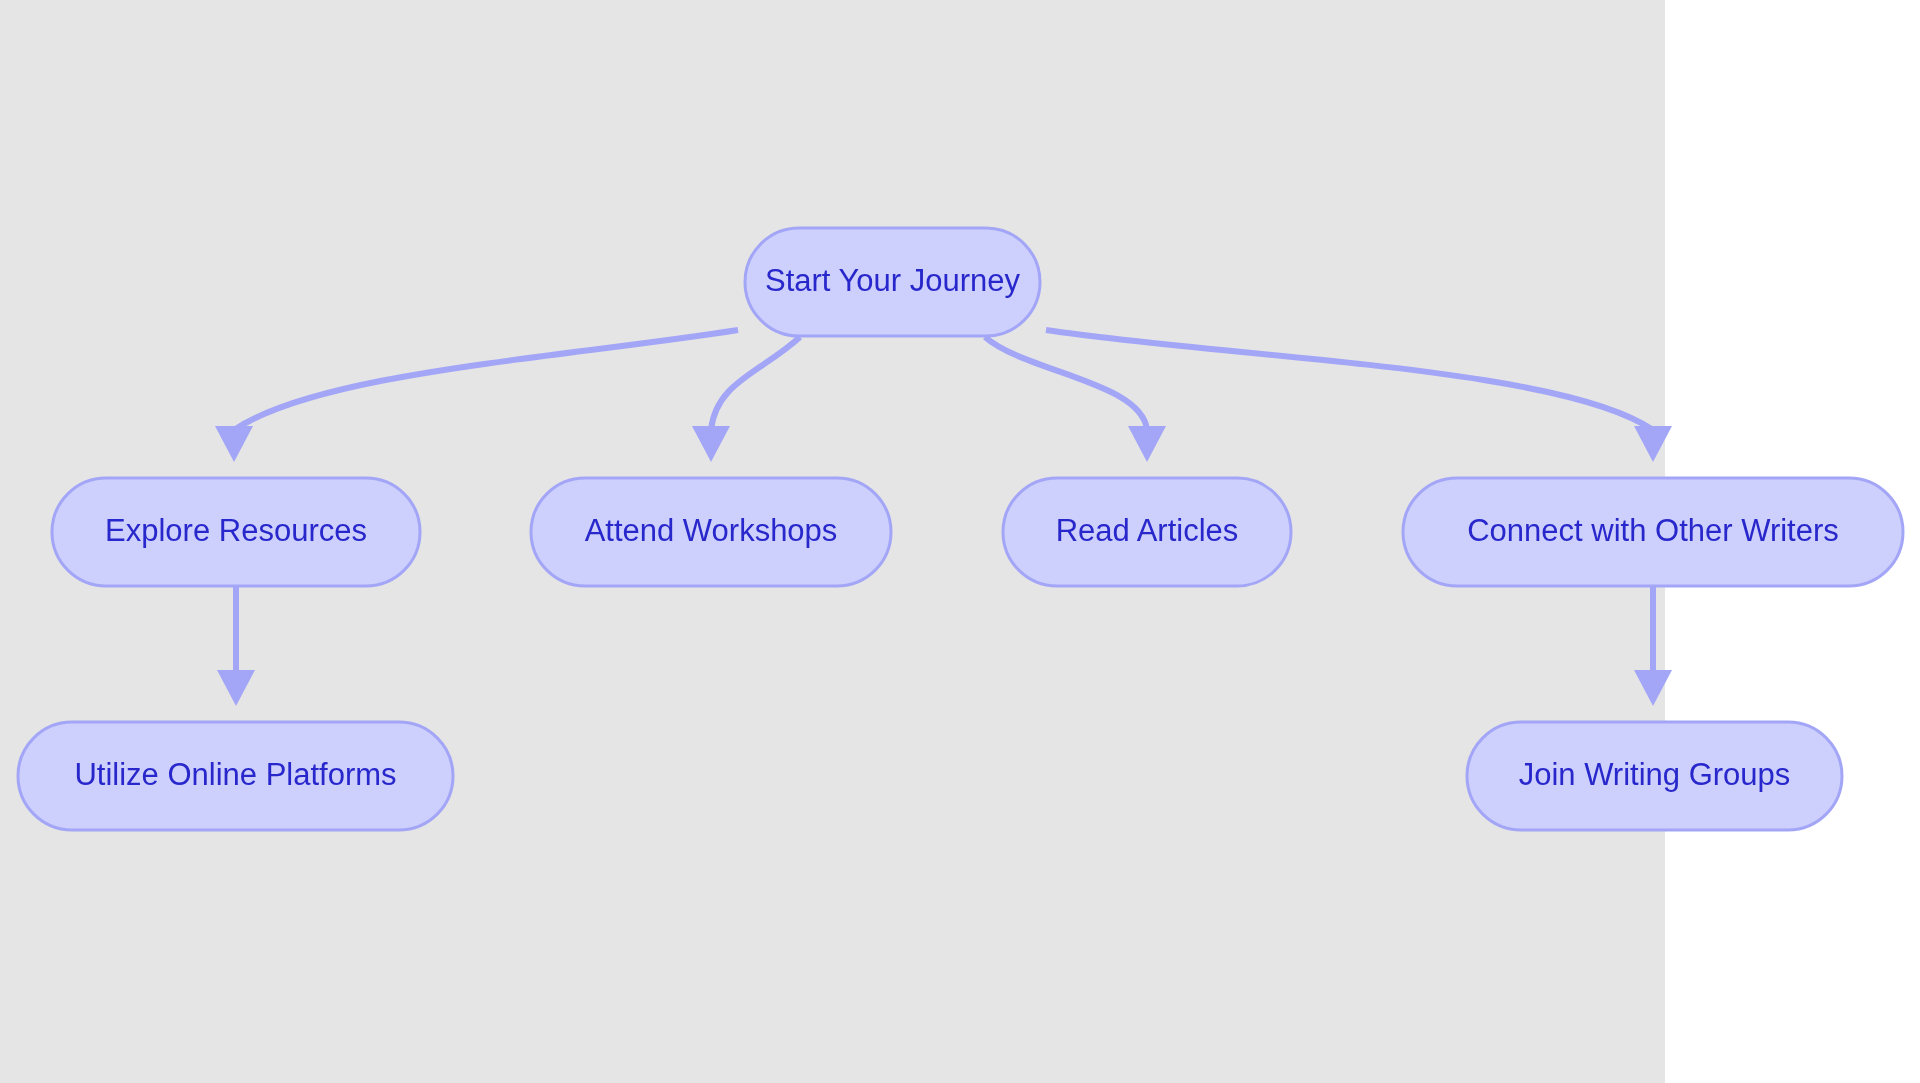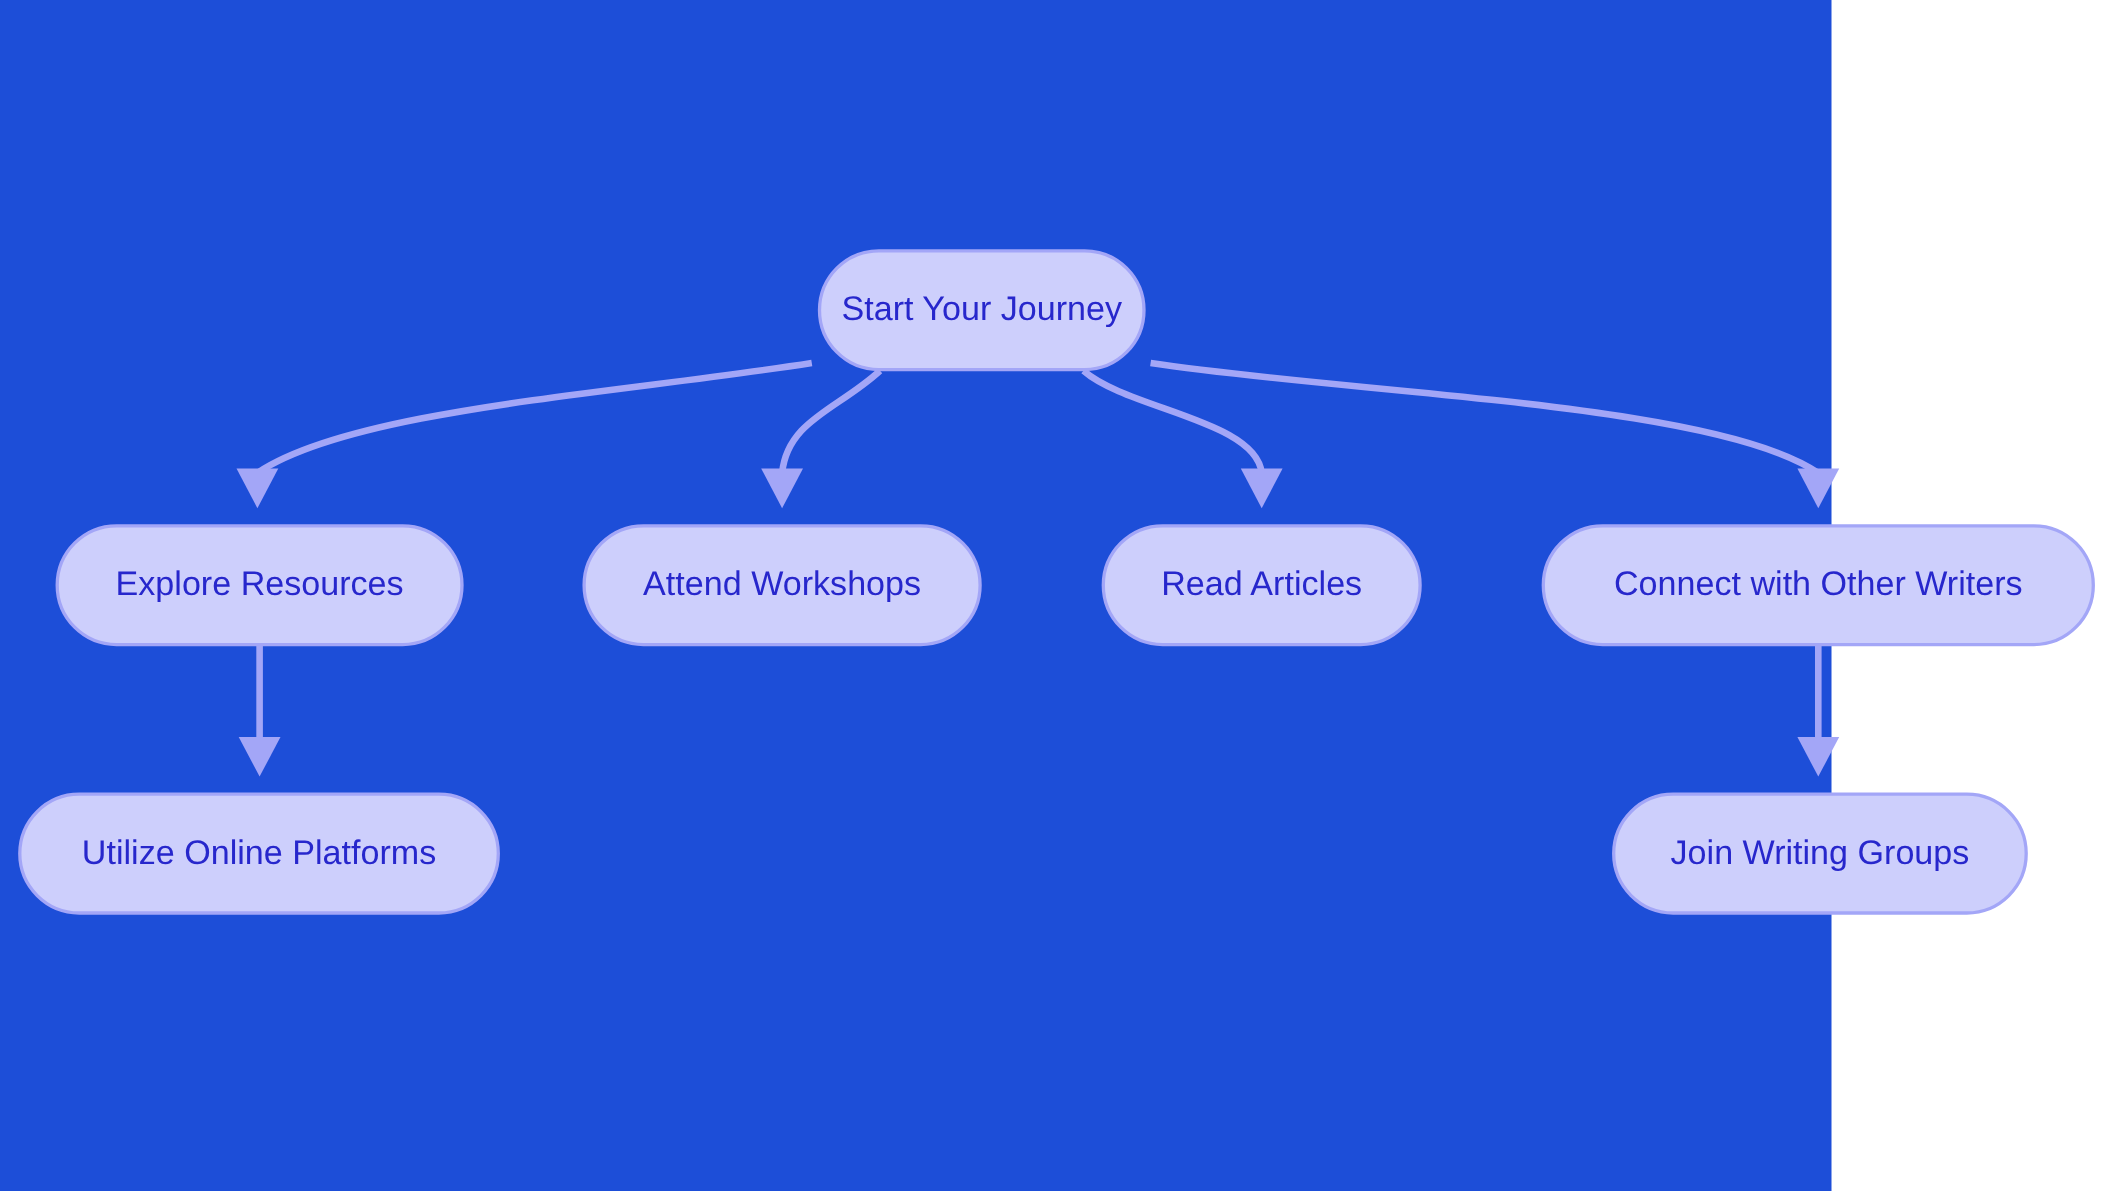--- a/index.html
+++ b/index.html
@@ -11,21 +11,21 @@
   body {
     width: 1920px;
     height: 1083px;
     overflow: hidden;
     font-family: "Liberation Sans", sans-serif;
   }
   #flowchart-canvas {
     position: relative;
     width: 1665px;
     height: 1083px;
-    background: #1d4ed8;
+    background: #e5e5e5;
   }
   svg#diagram {
     display: block;
     width: 1920px;
     height: 1083px;
   }
   .edge-path {
     fill: none;
     stroke: #a3a6f7;
     stroke-width: 6;

